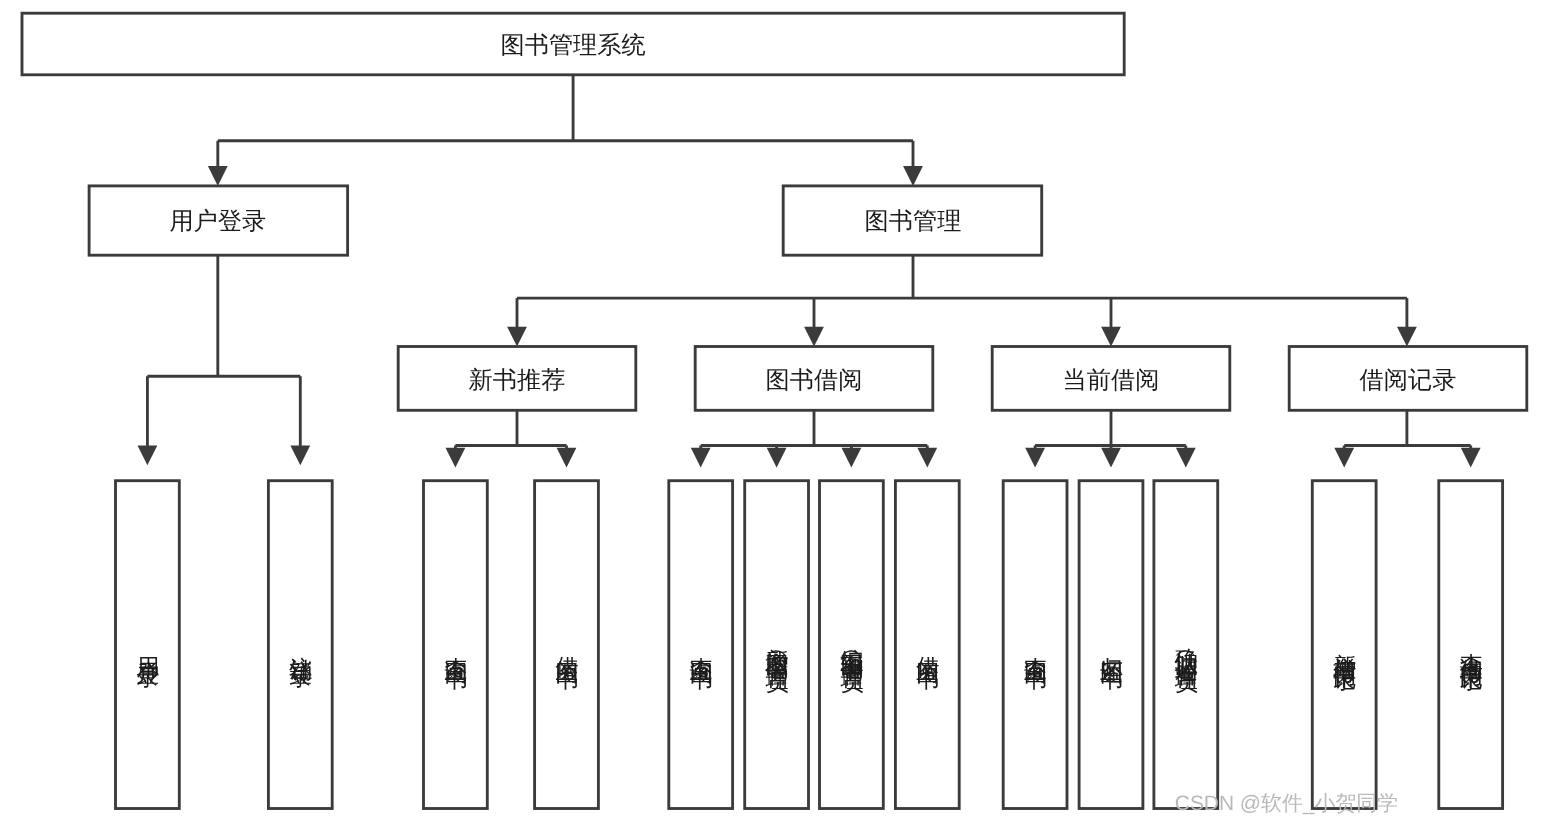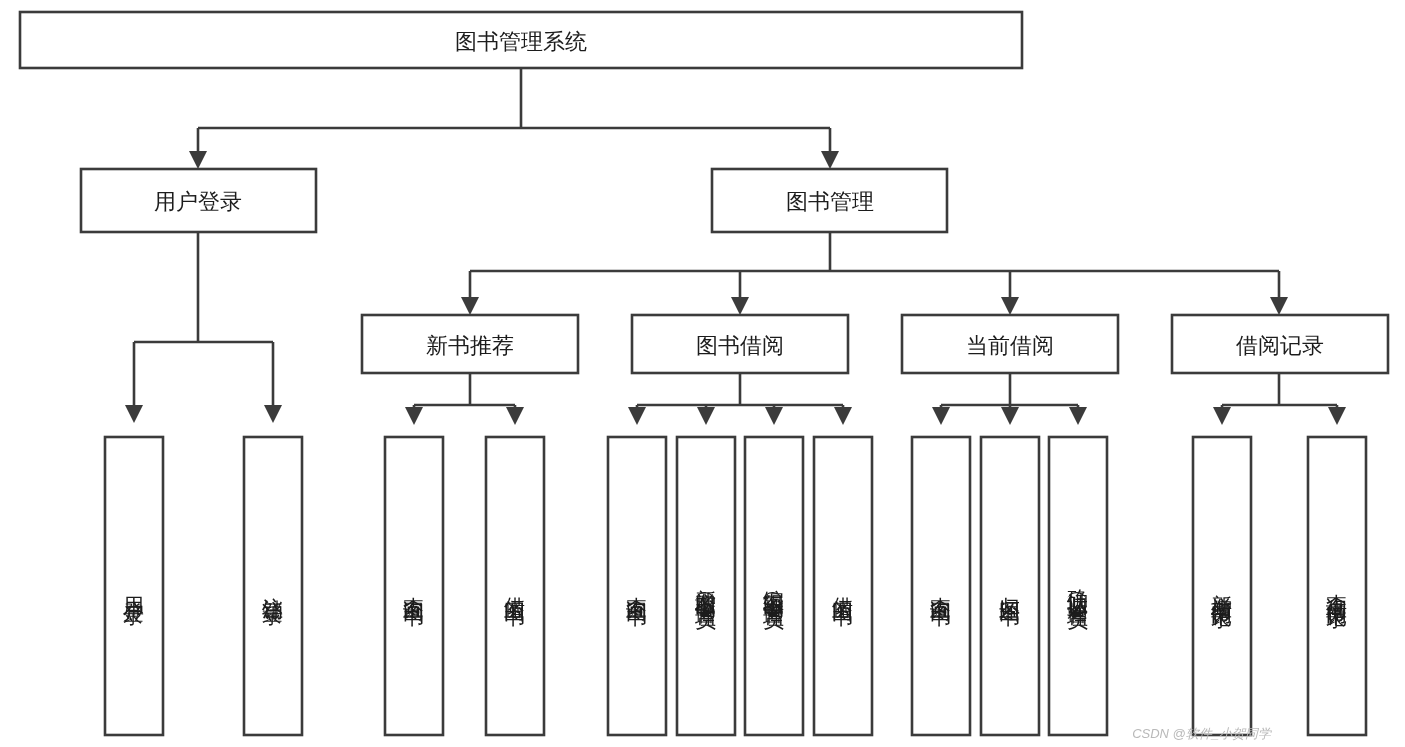--- a/index.html
+++ b/index.html
@@ -56,25 +56,24 @@
     text-orientation: upright;
     text-anchor: middle;
     dominant-baseline: central;
     letter-spacing: 3px;
   }
   .watermark-text {
     position: absolute;
     right: 8px;
     bottom: 4px;
     font-family: "Liberation Sans", "DejaVu Sans", sans-serif;
-    font-size: 13px;
+    font-size: 19px;
     color: #b9b9b9;
     white-space: nowrap;
     user-select: none;
-    font-style: italic;
   }
 </style>
 </head>
 <body>
 
 <div id="diagram-root">
 
   <svg class="diagram-canvas" viewBox="0 0 1405 747" xmlns="http://www.w3.org/2000/svg">
 
     <defs>

